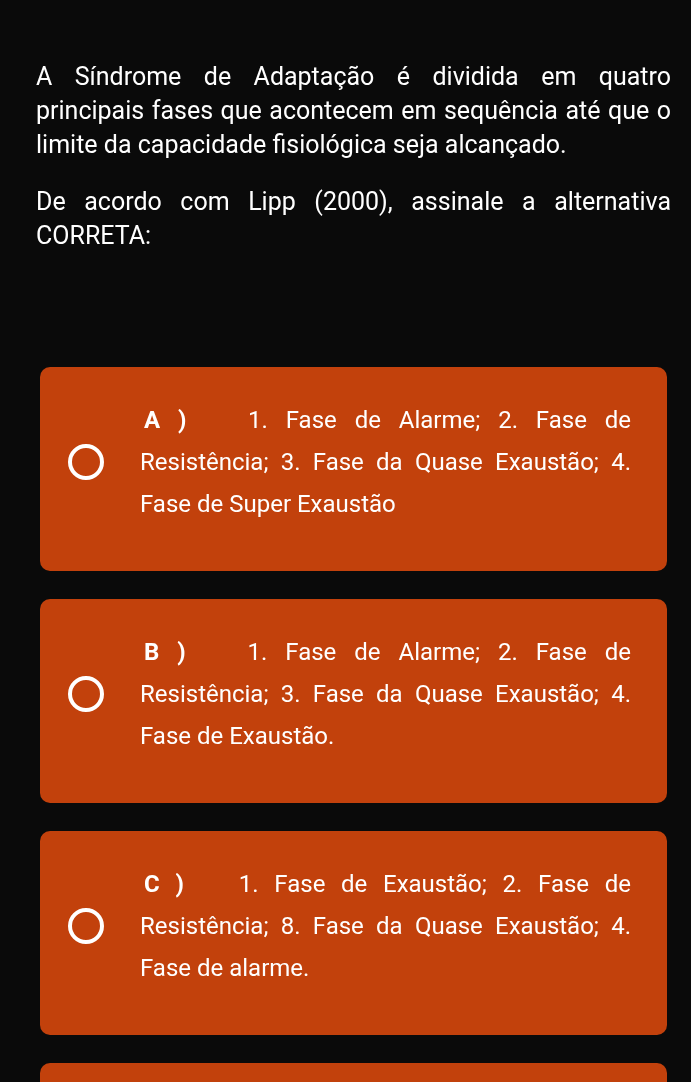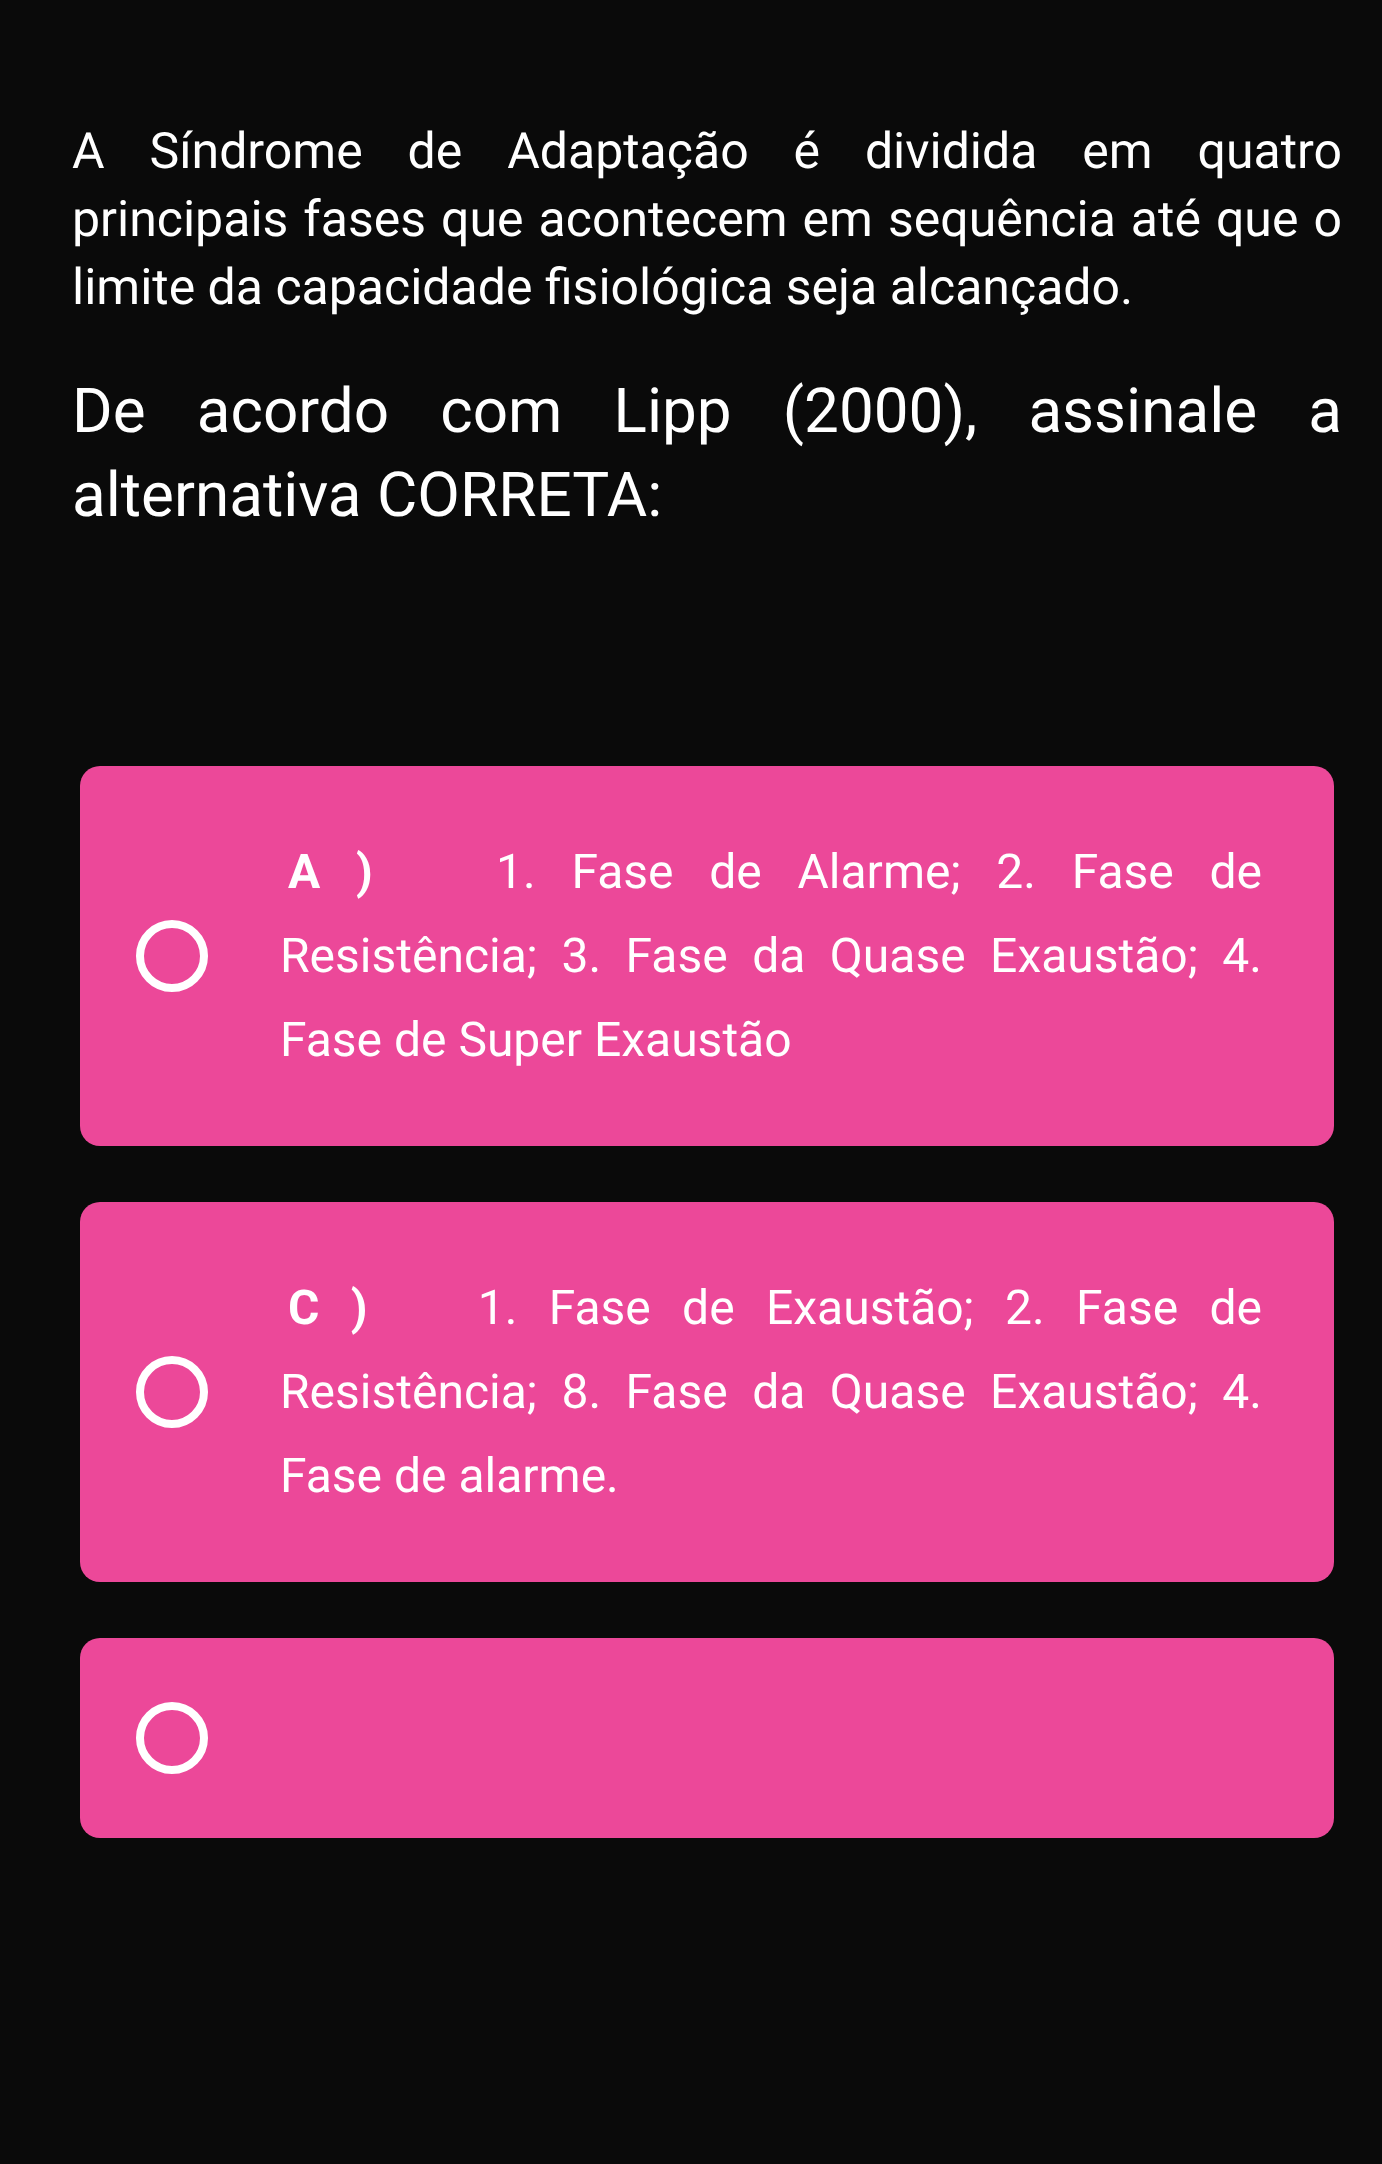--- a/index.html
+++ b/index.html
@@ -18,34 +18,34 @@
     .question-container {
       padding: 44px 20px 20px 20px;
     }
     .question-text {
       font-size: 25px;
       line-height: 1.35;
       text-align: justify;
       margin-bottom: 24px;
     }
     .question-prompt {
-      font-size: 31px;
+      font-size: 25px;
       line-height: 1.35;
       text-align: justify;
       margin-bottom: 110px;
     }
     .options-container {
       display: flex;
       flex-direction: column;
       gap: 20px;
     }
     .option {
-      background-color: #ec4899;
+      background-color: #c2410c;
       border-radius: 10px;
-      padding: 28px 32px 28px 24px;
+      padding: 28px 32px 42px 24px;
       display: flex;
       align-items: center;
       gap: 28px;
       cursor: pointer;
     }
     .radio-circle {
       width: 36px;
       height: 36px;
       border: 4px solid #ffffff;
       border-radius: 50%;
@@ -70,20 +70,26 @@
 
   <div class="options-container">
 
     <div class="option">
       <div class="radio-circle"></div>
       <div class="option-text">
         <span class="option-label">A )</span>&nbsp;&nbsp;&nbsp;<span>1. Fase de Alarme; 2. Fase de Resistência; 3. Fase da Quase Exaustão; 4. Fase de Super Exaustão</span>
       </div>
     </div>
 
+    <div class="option">
+      <div class="radio-circle"></div>
+      <div class="option-text">
+        <span class="option-label">B )</span>&nbsp;&nbsp;&nbsp;<span>1. Fase de Alarme; 2. Fase de Resistência; 3. Fase da Quase Exaustão; 4. Fase de Exaustão.</span>
+      </div>
+    </div>
 
     <div class="option">
       <div class="radio-circle"></div>
       <div class="option-text">
         <span class="option-label">C )</span>&nbsp;&nbsp;&nbsp;<span>1. Fase de Exaustão; 2. Fase de Resistência; 8. Fase da Quase Exaustão; 4. Fase de alarme.</span>
       </div>
     </div>
 
     <div class="option">
       <div class="radio-circle"></div>

